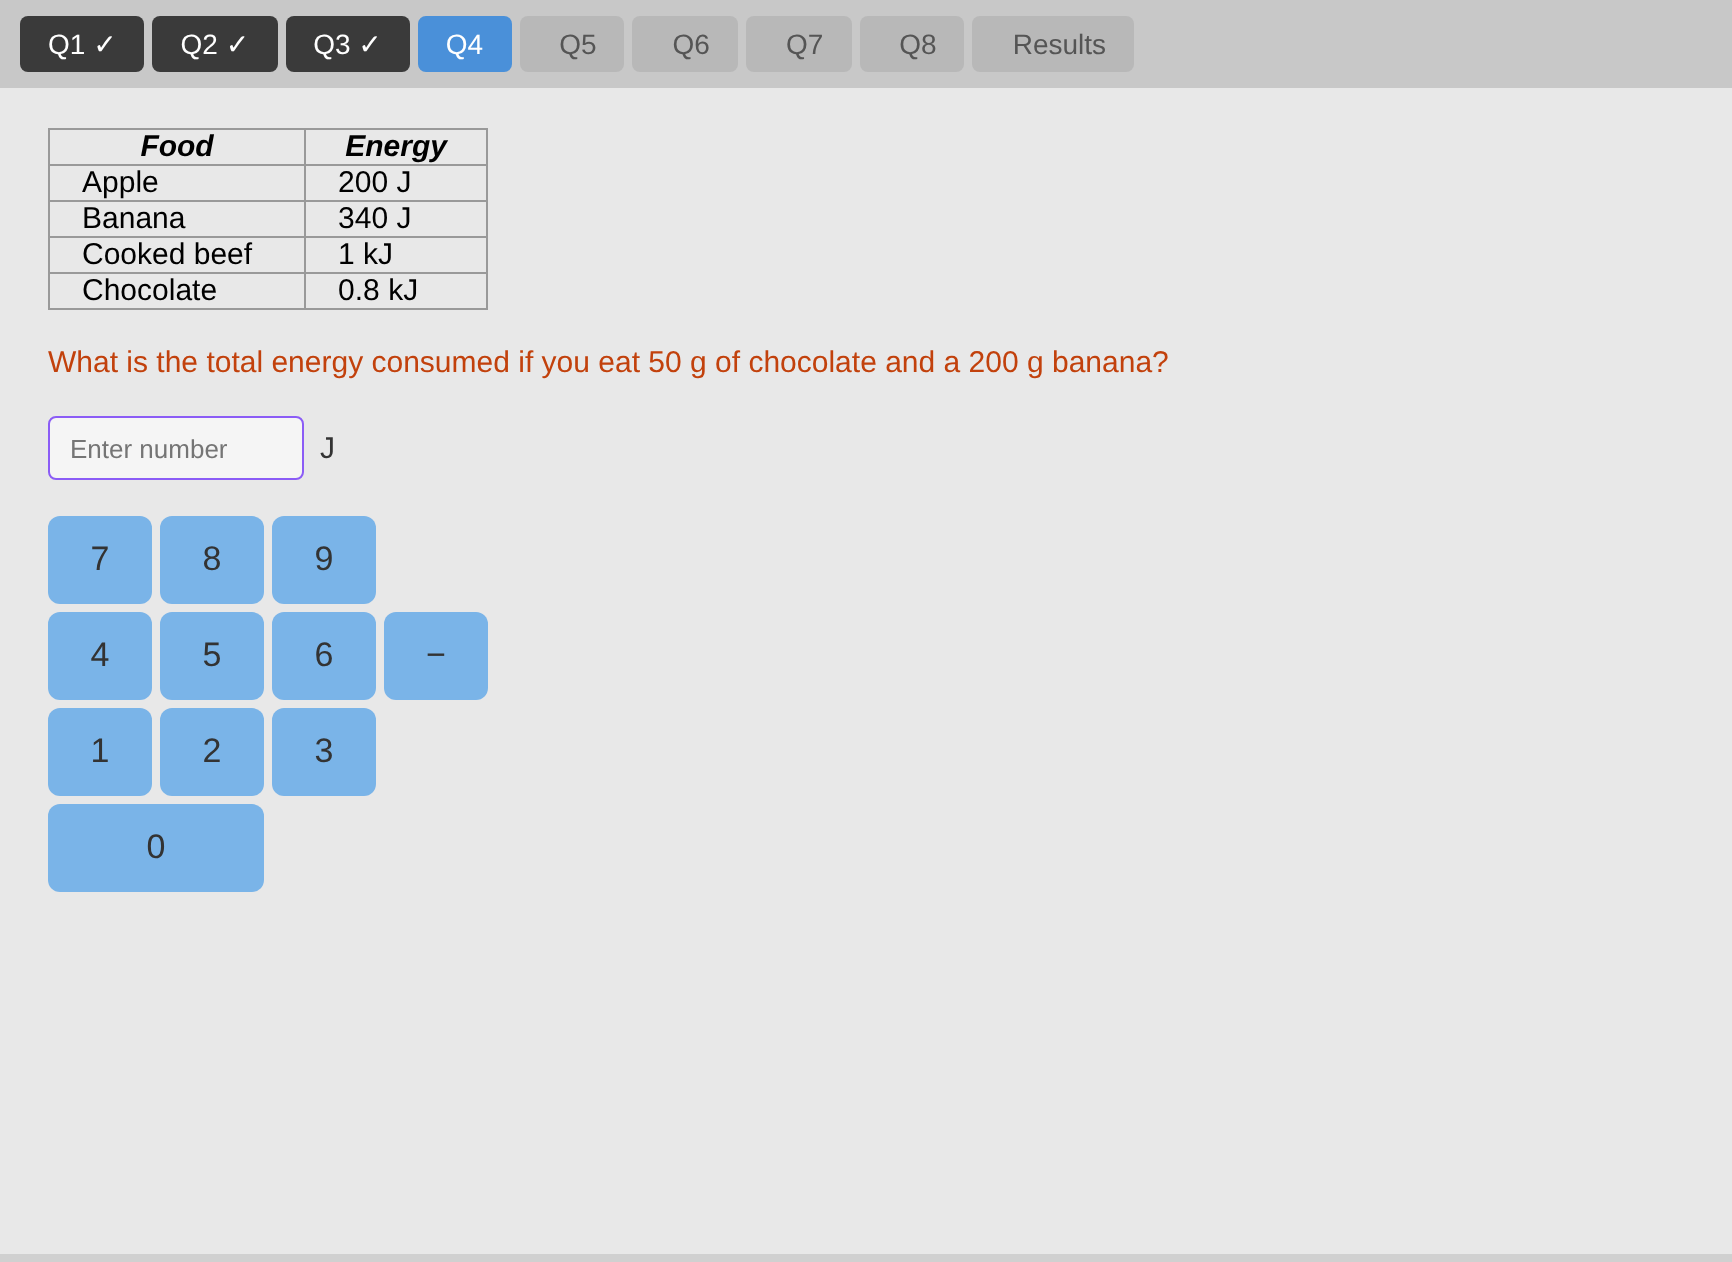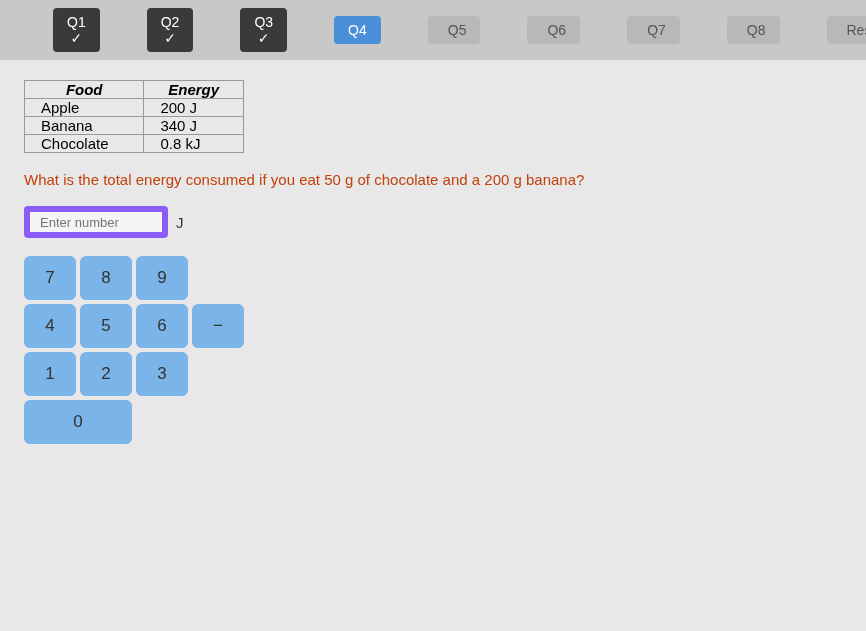--- a/index.html
+++ b/index.html
@@ -17,21 +17,20 @@
       gap: 4px;
       align-items: center;
     }
     .nav-btn {
       padding: 6px 14px;
       border-radius: 4px;
       border: none;
       cursor: pointer;
       font-size: 14px;
       font-weight: 500;
-      margin-left: 43px;
     }
     .nav-btn.completed {
       background: #3a3a3a;
       color: #fff;
     }
     .nav-btn.active {
       background: #4a90d9;
       color: #fff;
     }
     .nav-btn.inactive {
@@ -67,27 +66,27 @@
       margin-bottom: 16px;
       line-height: 1.4;
     }
     .answer-row {
       display: flex;
       align-items: center;
       gap: 8px;
       margin-bottom: 18px;
     }
     .answer-input {
-      border: 6px solid #8b5cf6;
+      border: 1px solid #8b5cf6;
       border-radius: 4px;
       padding: 6px 10px;
       font-size: 13px;
       color: #999;
       background: #f5f5f5;
-      width: 144px;
+      width: 128px;
       height: 32px;
     }
     .unit-label {
       font-size: 15px;
       color: #333;
     }
     .numpad {
       display: grid;
       grid-template-columns: repeat(4, 52px);
       grid-template-rows: repeat(4, 44px);
@@ -142,20 +141,24 @@
     <tbody id="table-body">
     <tr>
           <td>Apple</td>
           <td>200 J</td>
         </tr>
         <tr>
           <td>Banana</td>
           <td>340 J</td>
         </tr>
         <tr>
+          <td>Cooked beef</td>
+          <td>1 kJ</td>
+        </tr>
+        <tr>
           <td>Chocolate</td>
           <td>0.8 kJ</td>
         </tr>
       </tbody>
   </table>
 
   <p class="question-text">What is the total energy consumed if you eat 50 g of chocolate and a 200 g banana?</p>
 
   <div class="answer-row">
     <input class="answer-input" type="text" placeholder="Enter number" style="">

